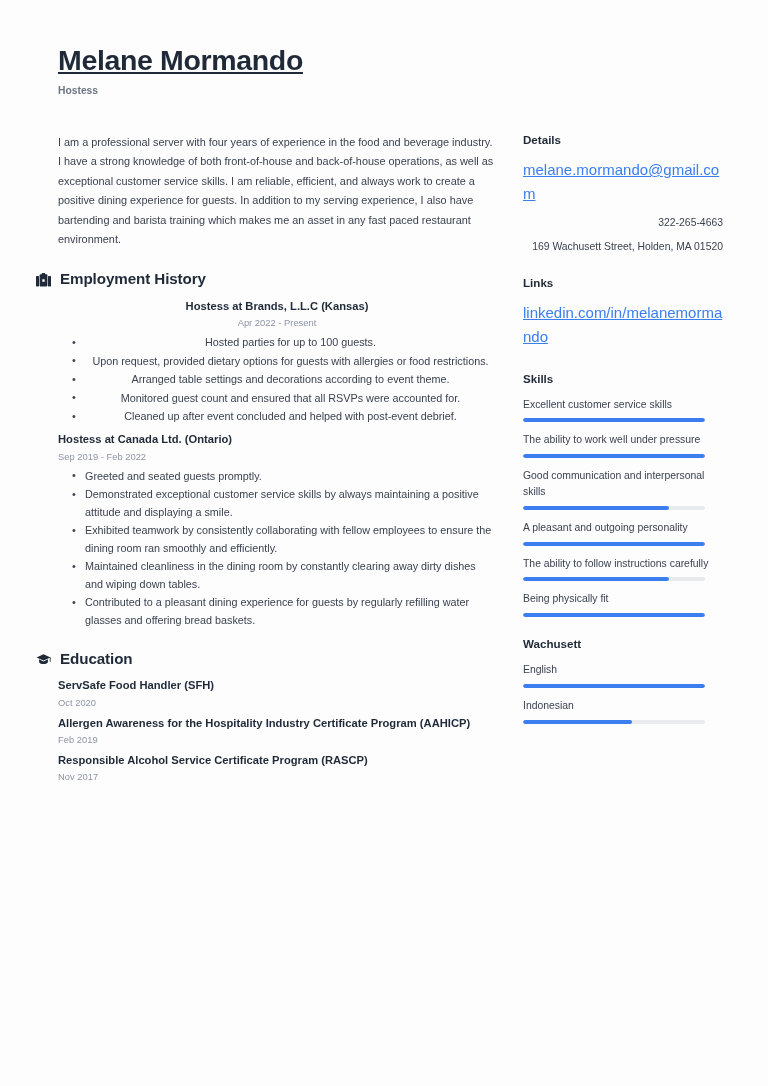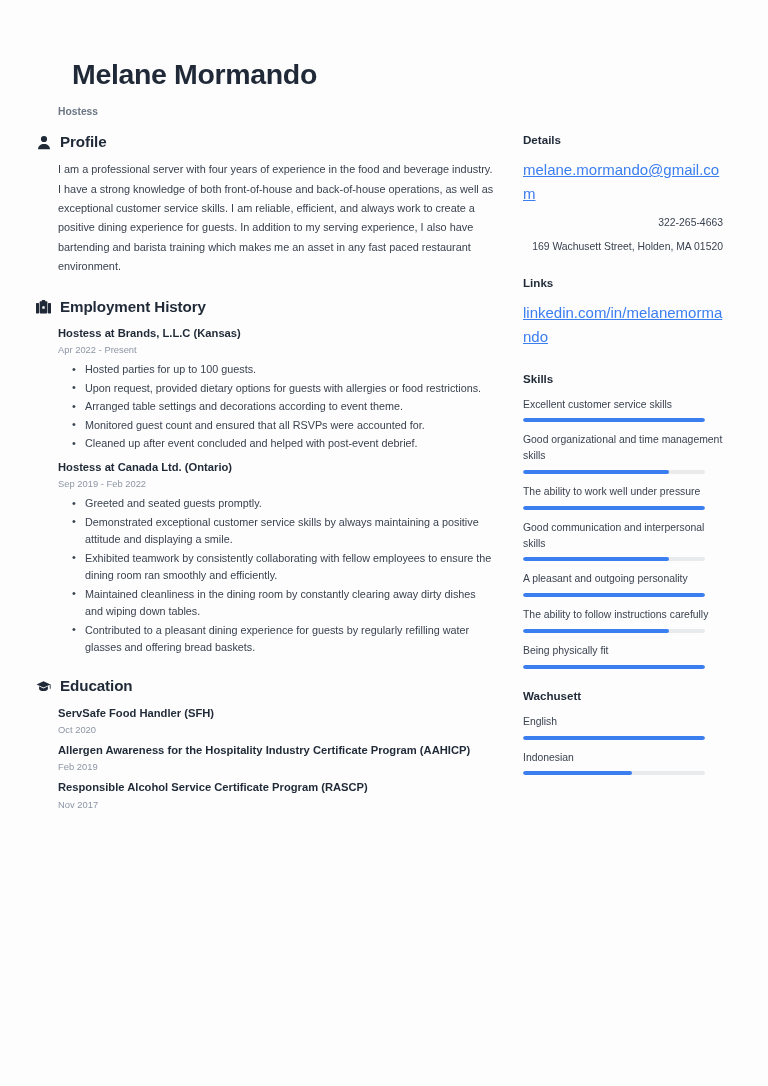--- a/index.html
+++ b/index.html
@@ -29,21 +29,22 @@
     left: 58px;
     top: 44px;
     width: 480px;
   }
   .full-name {
     font-size: 28.5px;
     font-weight: bold;
     letter-spacing: -0.35px;
     color: #1f2937;
     line-height: 1.15;
-    margin: 14px;
+    margin: 0;
+    text-decoration: underline;
   }
   .job-title {
     font-size: 10.3px;
     color: #6c7583;
     margin-top: 7px;
     line-height: 1.3;
     font-weight: bold;
   }
 
   
@@ -193,50 +194,41 @@
 <div class="page">
 
   <div class="header">
     <h1 class="full-name">Melane Mormando</h1>
     <div class="job-title">Hostess</div>
   </div>
 
   <div class="left-col">
 
     <div class="section" style="margin-bottom:21px;">
-      <div class="sec-head">
-        <span class="sec-icon">
-          <svg width="14" height="15" viewBox="0 0 14 15">
-              <circle cx="7" cy="4" r="3.1" fill="#1f2937"></circle>
-              <path d="M1 14.2c0-3.3 2.7-5.3 6-5.3s6 2 6 5.3z" fill="#1f2937"></path>
-            </svg>
-        </span>
-        <span class="sec-title">Profile</span>
-      </div>
       <div class="sec-body">
         <p class="para">I am a professional server with four years of experience in the food and beverage industry. I have a strong knowledge of both front-of-house and back-of-house operations, as well as exceptional customer service skills. I am reliable, efficient, and always work to create a positive dining experience for guests. In addition to my serving experience, I also have bartending and barista training which makes me an asset in any fast paced restaurant environment.</p>
       </div>
     </div>
 
     <div class="section" style="margin-bottom:21px;">
       <div class="sec-head">
         <span class="sec-icon">
           <svg width="15" height="14" viewBox="0 0 15 14">
               <rect x="0" y="3" width="3" height="10.4" rx="0.6" fill="#1f2937"></rect>
               <rect x="12" y="3" width="3" height="10.4" rx="0.6" fill="#1f2937"></rect>
               <rect x="3.6" y="1.2" width="7.8" height="12.2" rx="0.8" fill="#1f2937"></rect>
               <rect x="5.9" y="0" width="3.2" height="1.9" rx="0.5" fill="#1f2937"></rect>
               <rect x="6.3" y="6.2" width="2.4" height="2.6" rx="0.4" fill="#fdfdfd"></rect>
             </svg>
         </span>
         <span class="sec-title">Employment History</span>
       </div>
       <div class="sec-body">
 
-        <div class="entry" style="margin-bottom:6px;">
+        <div class="entry" style="margin-bottom:6px;text-align:center;">
           <div class="entry-title">Hostess at Brands, L.L.C (Kansas)</div>
           <div class="entry-date">Apr 2022 - Present</div>
           <ul class="bullets">
             <li>Hosted parties for up to 100 guests.</li>
             <li>Upon request, provided dietary options for guests with allergies or food restrictions.</li>
             <li>Arranged table settings and decorations according to event theme.</li>
             <li>Monitored guest count and ensured that all RSVPs were accounted for.</li>
             <li>Cleaned up after event concluded and helped with post-event debrief.</li>
           </ul>
         </div>
@@ -305,26 +297,20 @@
     <div class="rsec" style="margin-bottom:20px;">
       <div class="rsec-title">Skills</div>
 
       <div class="meter-item">
         <div class="meter-label">Excellent customer service skills</div>
         <div class="meter-track">
           <div class="meter-fill" style="width: 100%;"></div>
         </div>
       </div>
       <div class="meter-item">
-        <div class="meter-label">Good organizational and time management skills</div>
-        <div class="meter-track">
-          <div class="meter-fill" style="width: 80%;"></div>
-        </div>
-      </div>
-      <div class="meter-item">
         <div class="meter-label">The ability to work well under pressure</div>
         <div class="meter-track">
           <div class="meter-fill" style="width: 100%;"></div>
         </div>
       </div>
       <div class="meter-item">
         <div class="meter-label">Good communication and interpersonal skills</div>
         <div class="meter-track">
           <div class="meter-fill" style="width: 80%;"></div>
         </div>

